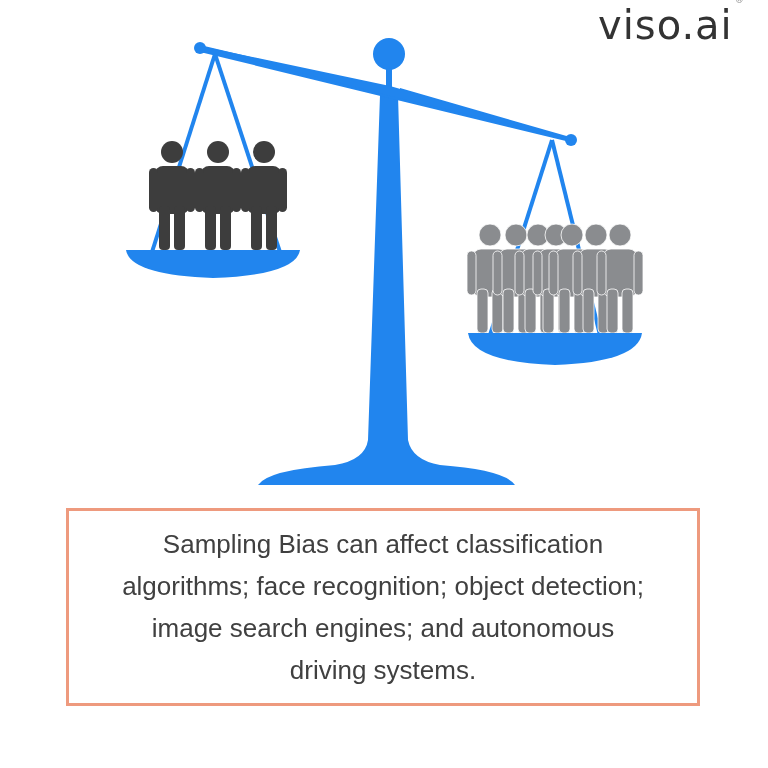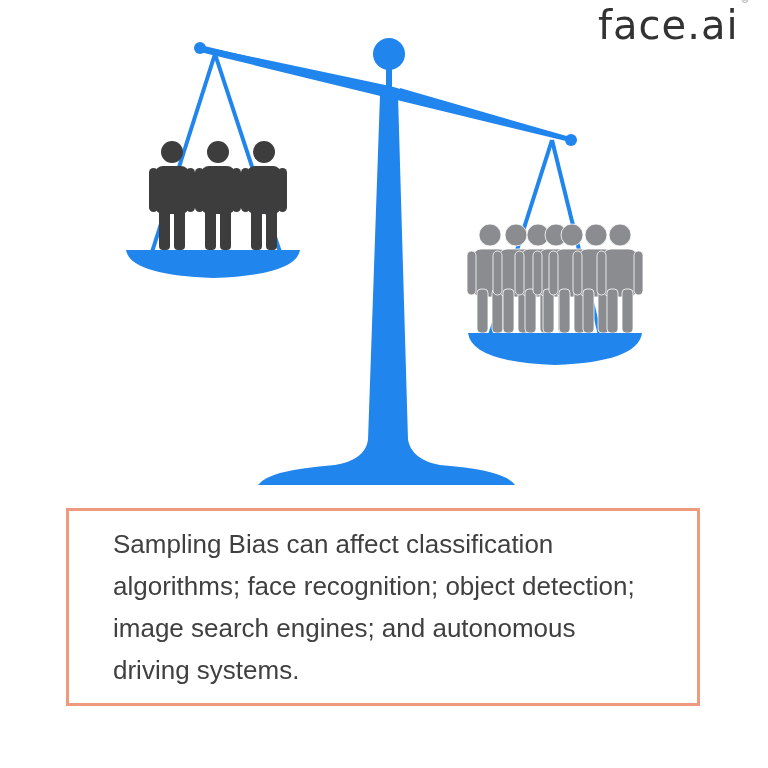--- a/index.html
+++ b/index.html
@@ -5,27 +5,27 @@
   html, body { margin:0; padding:0; background:#ffffff; }
   body { width:768px; height:768px; position:relative; overflow:hidden;
          font-family:"Liberation Sans", sans-serif; }
   .logo { position:absolute; top:2px; left:598px; font-size:40px; color:#333333;
           font-family:"DejaVu Sans", sans-serif; letter-spacing:1px; }
   .logo sup { font-size:9px; color:#888; position:relative; top:-22px; margin-left:2px; }
   svg.scale { position:absolute; left:0; top:0; }
   .caption-box { position:absolute; left:66px; top:508px; width:634px; height:198px;
                  border:3px solid #ee9a7e; box-sizing:border-box; background:#fff;
                  display:flex; align-items:center; justify-content:center; }
-  .caption { width:540px; color:#404040; font-size:26px; line-height:42px;
+  .caption { width:540px; text-align:center; color:#404040; font-size:26px; line-height:42px;
              font-family:"Liberation Sans", sans-serif; }
 </style>
 </head>
 <body>
 
-<div class="logo"><span>face.ai</span><sup>®</sup></div>
+<div class="logo"><span>viso.ai</span><sup>®</sup></div>
 
 <svg class="scale" width="768" height="500" viewBox="0 0 768 500">
   <defs>
     <g id="person-dark">
       <circle cx="0" cy="-98" r="11"></circle>
       <rect x="-17" y="-84" width="34" height="48" rx="8"></rect>
       <rect x="-23" y="-82" width="9" height="44" rx="4.5"></rect>
       <rect x="14" y="-82" width="9" height="44" rx="4.5"></rect>
       <rect x="-13" y="-44" width="11" height="44" rx="4"></rect>
       <rect x="2" y="-44" width="11" height="44" rx="4"></rect>

